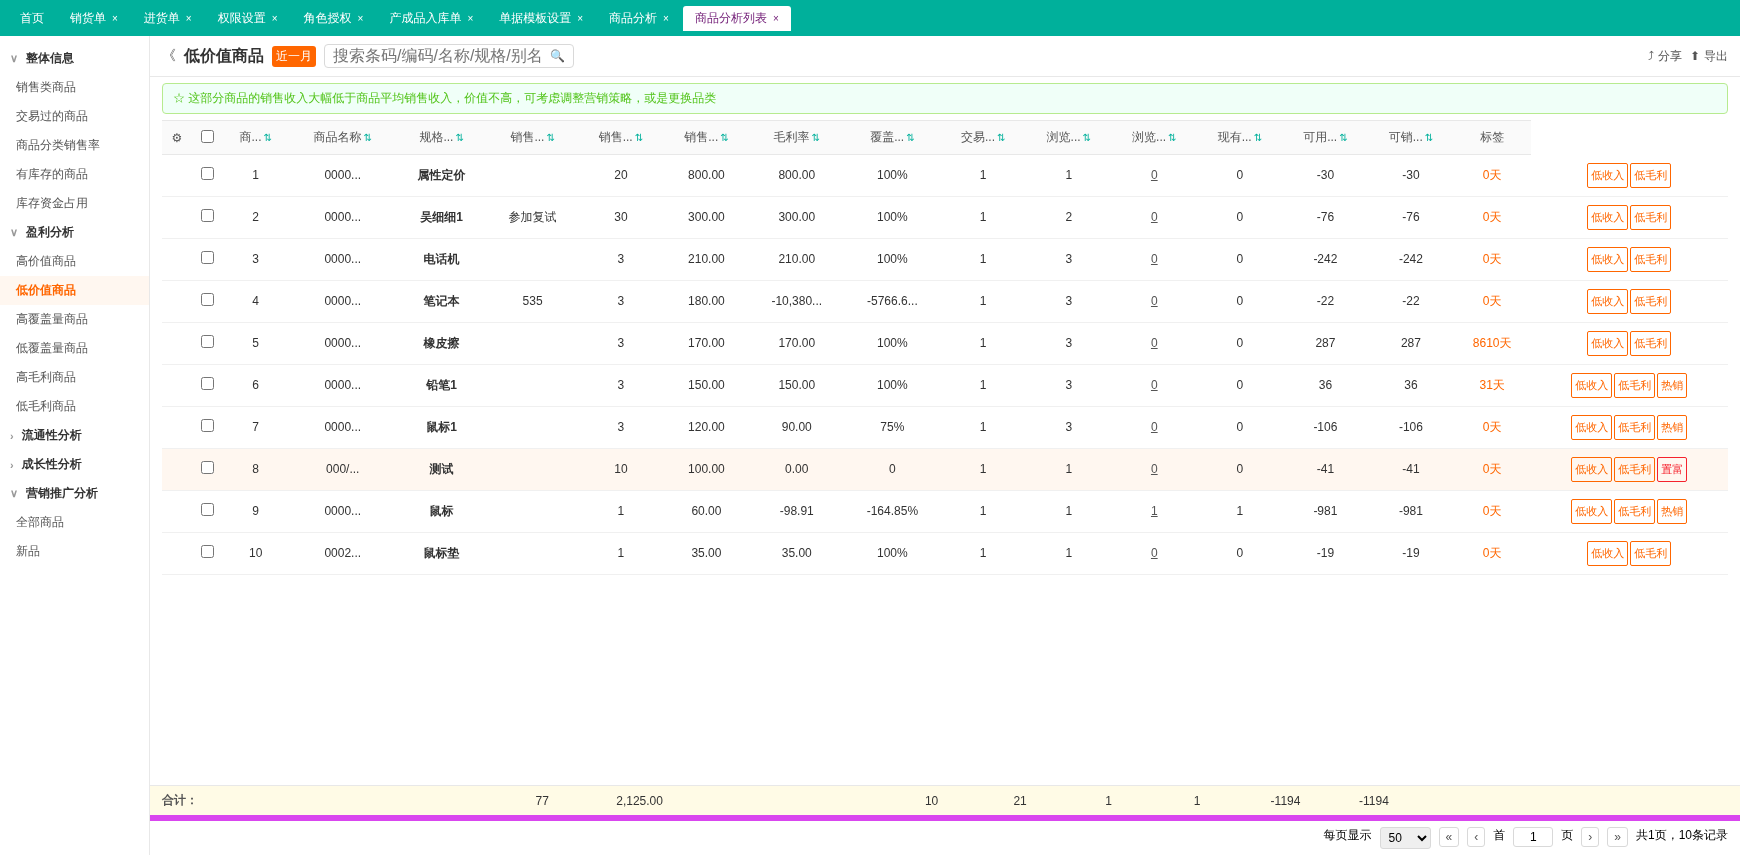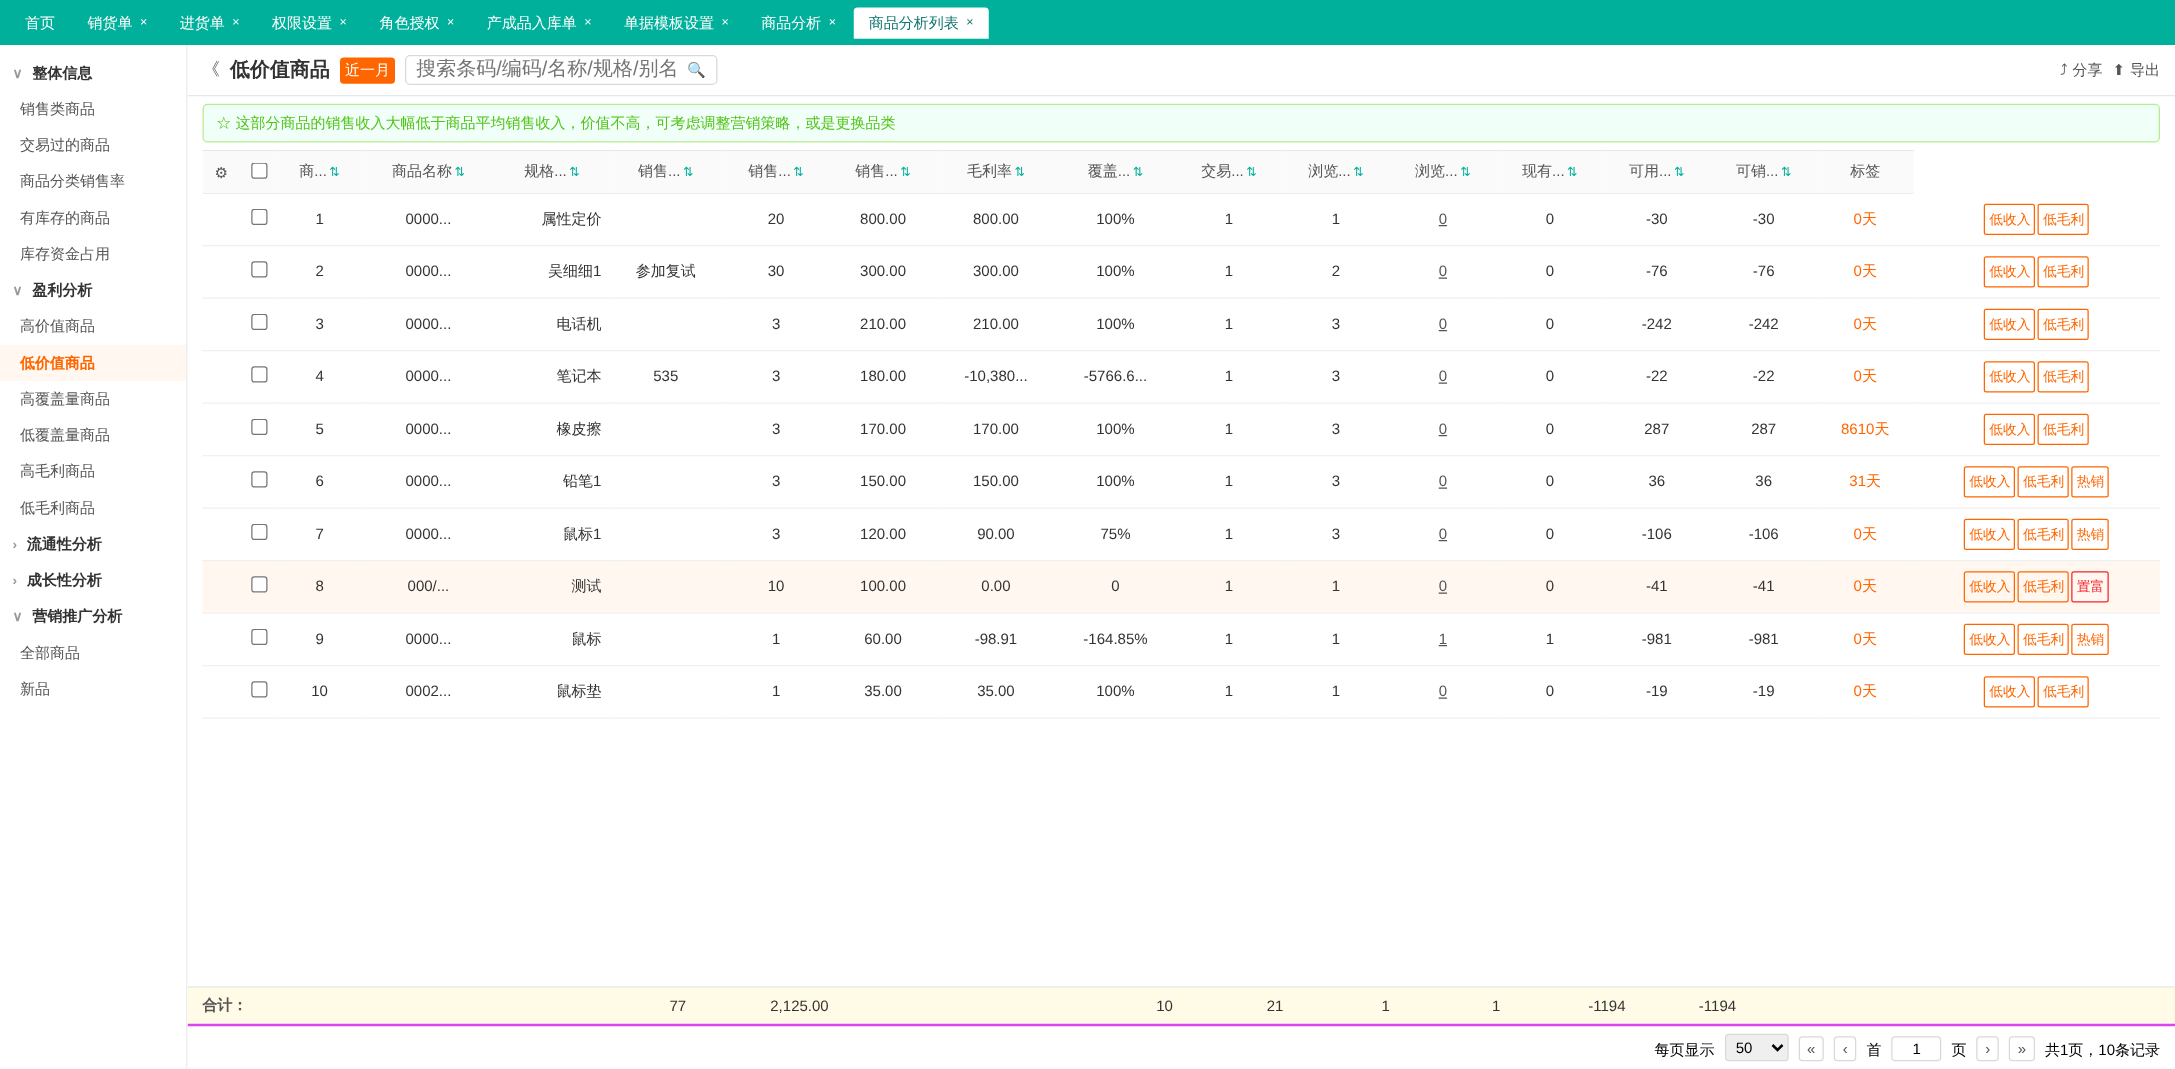--- a/index.html
+++ b/index.html
@@ -19,21 +19,21 @@
       color: #fff;
       padding: 4px 12px;
       cursor: pointer;
       border-radius: 3px 3px 0 0;
       white-space: nowrap;
       font-size: 13px;
       display: flex;
       align-items: center;
       gap: 4px;
     }
-    .top-nav .nav-item.active { background: #fff; color: #0f766e; }
+    .top-nav .nav-item.active { background: #fff; color: #701a75; }
     .top-nav .nav-item .close-icon { font-size: 10px; color: inherit; margin-left: 2px; }
 
     
     .main-container {
       display: flex;
       height: calc(100vh - 36px);
       overflow: hidden;
     }
 
     
@@ -167,21 +167,21 @@
     tbody tr {
       border-bottom: 1px solid #f0f0f0;
     }
     tbody tr.highlighted { background: #fff7f0; }
     tbody tr td {
       padding: 7px 6px;
       text-align: center;
       color: #333;
       white-space: nowrap;
     }
-    td.text-left { text-align: right; }
+    td.text-left { text-align: center; font-weight: bold; }
     .tag {
       display: inline-block;
       border: 1px solid;
       border-radius: 2px;
       padding: 4px 3px;
       font-size: 11px;
       margin: 1px;
     }
     .tag-orange { color: #ff6600; border-color: #ff6600; }
     .tag-red { color: #f5222d; border-color: #f5222d; }
@@ -198,24 +198,24 @@
       gap: 8px;
       flex-shrink: 0;
     }
     .footer-label { color: #555; font-weight: bold; }
     .footer-values { display: flex; gap: 0; flex: 1; }
     .footer-cell { flex: 1; text-align: center; color: #333; }
 
     
     .pagination-bar {
       display: flex;
-      align-items: flex-end;
+      align-items: flex-start;
       justify-content: flex-end;
       padding: 6px 12px;
-      border-top: 2px solid #d946ef;
+      border-top: 6px solid #d946ef;
       gap: 8px;
       flex-shrink: 0;
     }
     .pagination-bar select {
       border: 1px solid #d9d9d9;
       border-radius: 3px;
       padding: 2px 4px;
       font-size: 12px;
     }
     .page-nav-btn {

